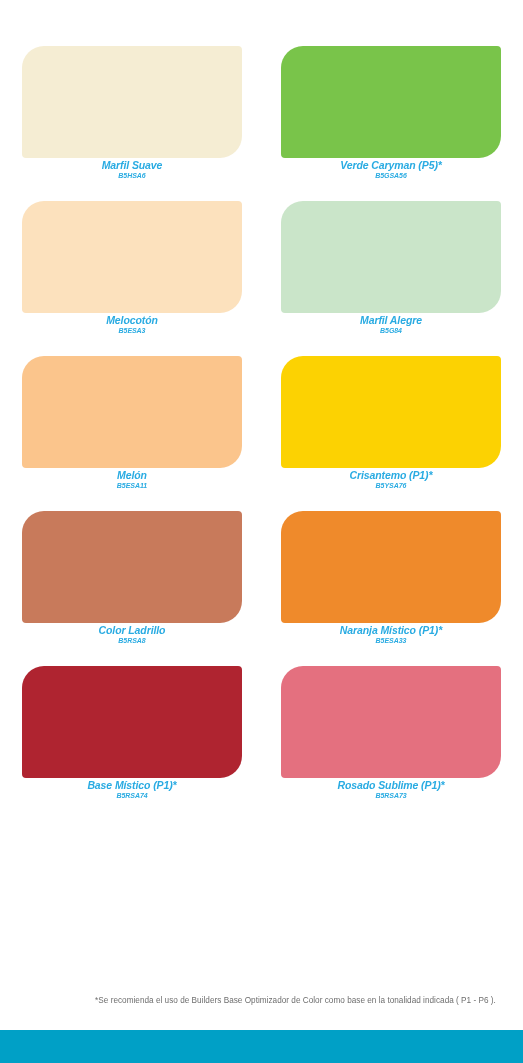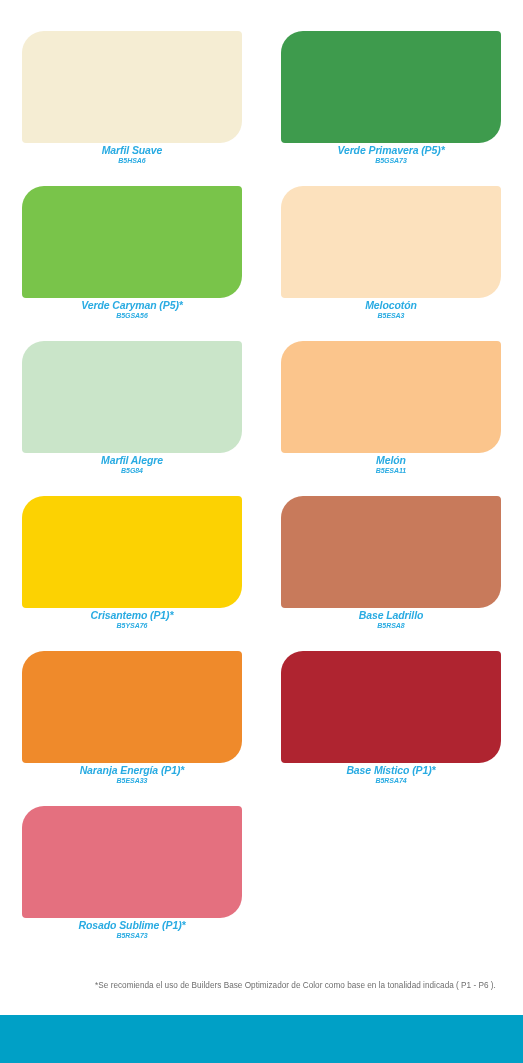--- a/index.html
+++ b/index.html
@@ -12,21 +12,21 @@
     height: 1063px;
     background: #ffffff;
     font-family: "Liberation Sans", sans-serif;
     overflow: hidden;
     position: relative;
   }
 
   #palette-sheet {
     position: absolute;
     left: 0;
-    top: 1px;
+    top: 16px;
     width: 523px;
     height: 855px;
     background: #ffffff;
   }
 
   #swatch-grid {
     position: absolute;
     left: 22px;
     top: 30px;
     width: 479px;
@@ -112,27 +112,20 @@
 
   <div id="swatch-grid">
       <div class="swatch-cell">
         <div class="swatch-chip" style="background: rgb(245, 237, 211);"></div>
         <div class="swatch-caption">
           <span class="swatch-name">Marfil Suave</span>
           <span class="swatch-code">B5HSA6</span>
         </div>
       </div>
       <div class="swatch-cell">
-        <div class="swatch-chip" style="background: rgb(62, 155, 77);"></div>
-        <div class="swatch-caption">
-          <span class="swatch-name">Verde Primavera (P5)*</span>
-          <span class="swatch-code">B5GSA73</span>
-        </div>
-      </div>
-      <div class="swatch-cell">
         <div class="swatch-chip" style="background: rgb(121, 196, 74);"></div>
         <div class="swatch-caption">
           <span class="swatch-name">Verde Caryman (P5)*</span>
           <span class="swatch-code">B5GSA56</span>
         </div>
       </div>
       <div class="swatch-cell">
         <div class="swatch-chip" style="background: rgb(252, 225, 189);"></div>
         <div class="swatch-caption">
           <span class="swatch-name">Melocotón</span>
@@ -156,28 +149,28 @@
       <div class="swatch-cell">
         <div class="swatch-chip" style="background: rgb(252, 210, 2);"></div>
         <div class="swatch-caption">
           <span class="swatch-name">Crisantemo (P1)*</span>
           <span class="swatch-code">B5YSA76</span>
         </div>
       </div>
       <div class="swatch-cell">
         <div class="swatch-chip" style="background: rgb(200, 122, 91);"></div>
         <div class="swatch-caption">
-          <span class="swatch-name">Base Ladrillo</span>
+          <span class="swatch-name">Color Ladrillo</span>
           <span class="swatch-code">B5RSA8</span>
         </div>
       </div>
       <div class="swatch-cell">
         <div class="swatch-chip" style="background: rgb(239, 138, 43);"></div>
         <div class="swatch-caption">
-          <span class="swatch-name">Naranja Energía (P1)*</span>
+          <span class="swatch-name">Naranja Místico (P1)*</span>
           <span class="swatch-code">B5ESA33</span>
         </div>
       </div>
       <div class="swatch-cell">
         <div class="swatch-chip" style="background: rgb(175, 36, 48);"></div>
         <div class="swatch-caption">
           <span class="swatch-name">Base Místico (P1)*</span>
           <span class="swatch-code">B5RSA74</span>
         </div>
       </div>

